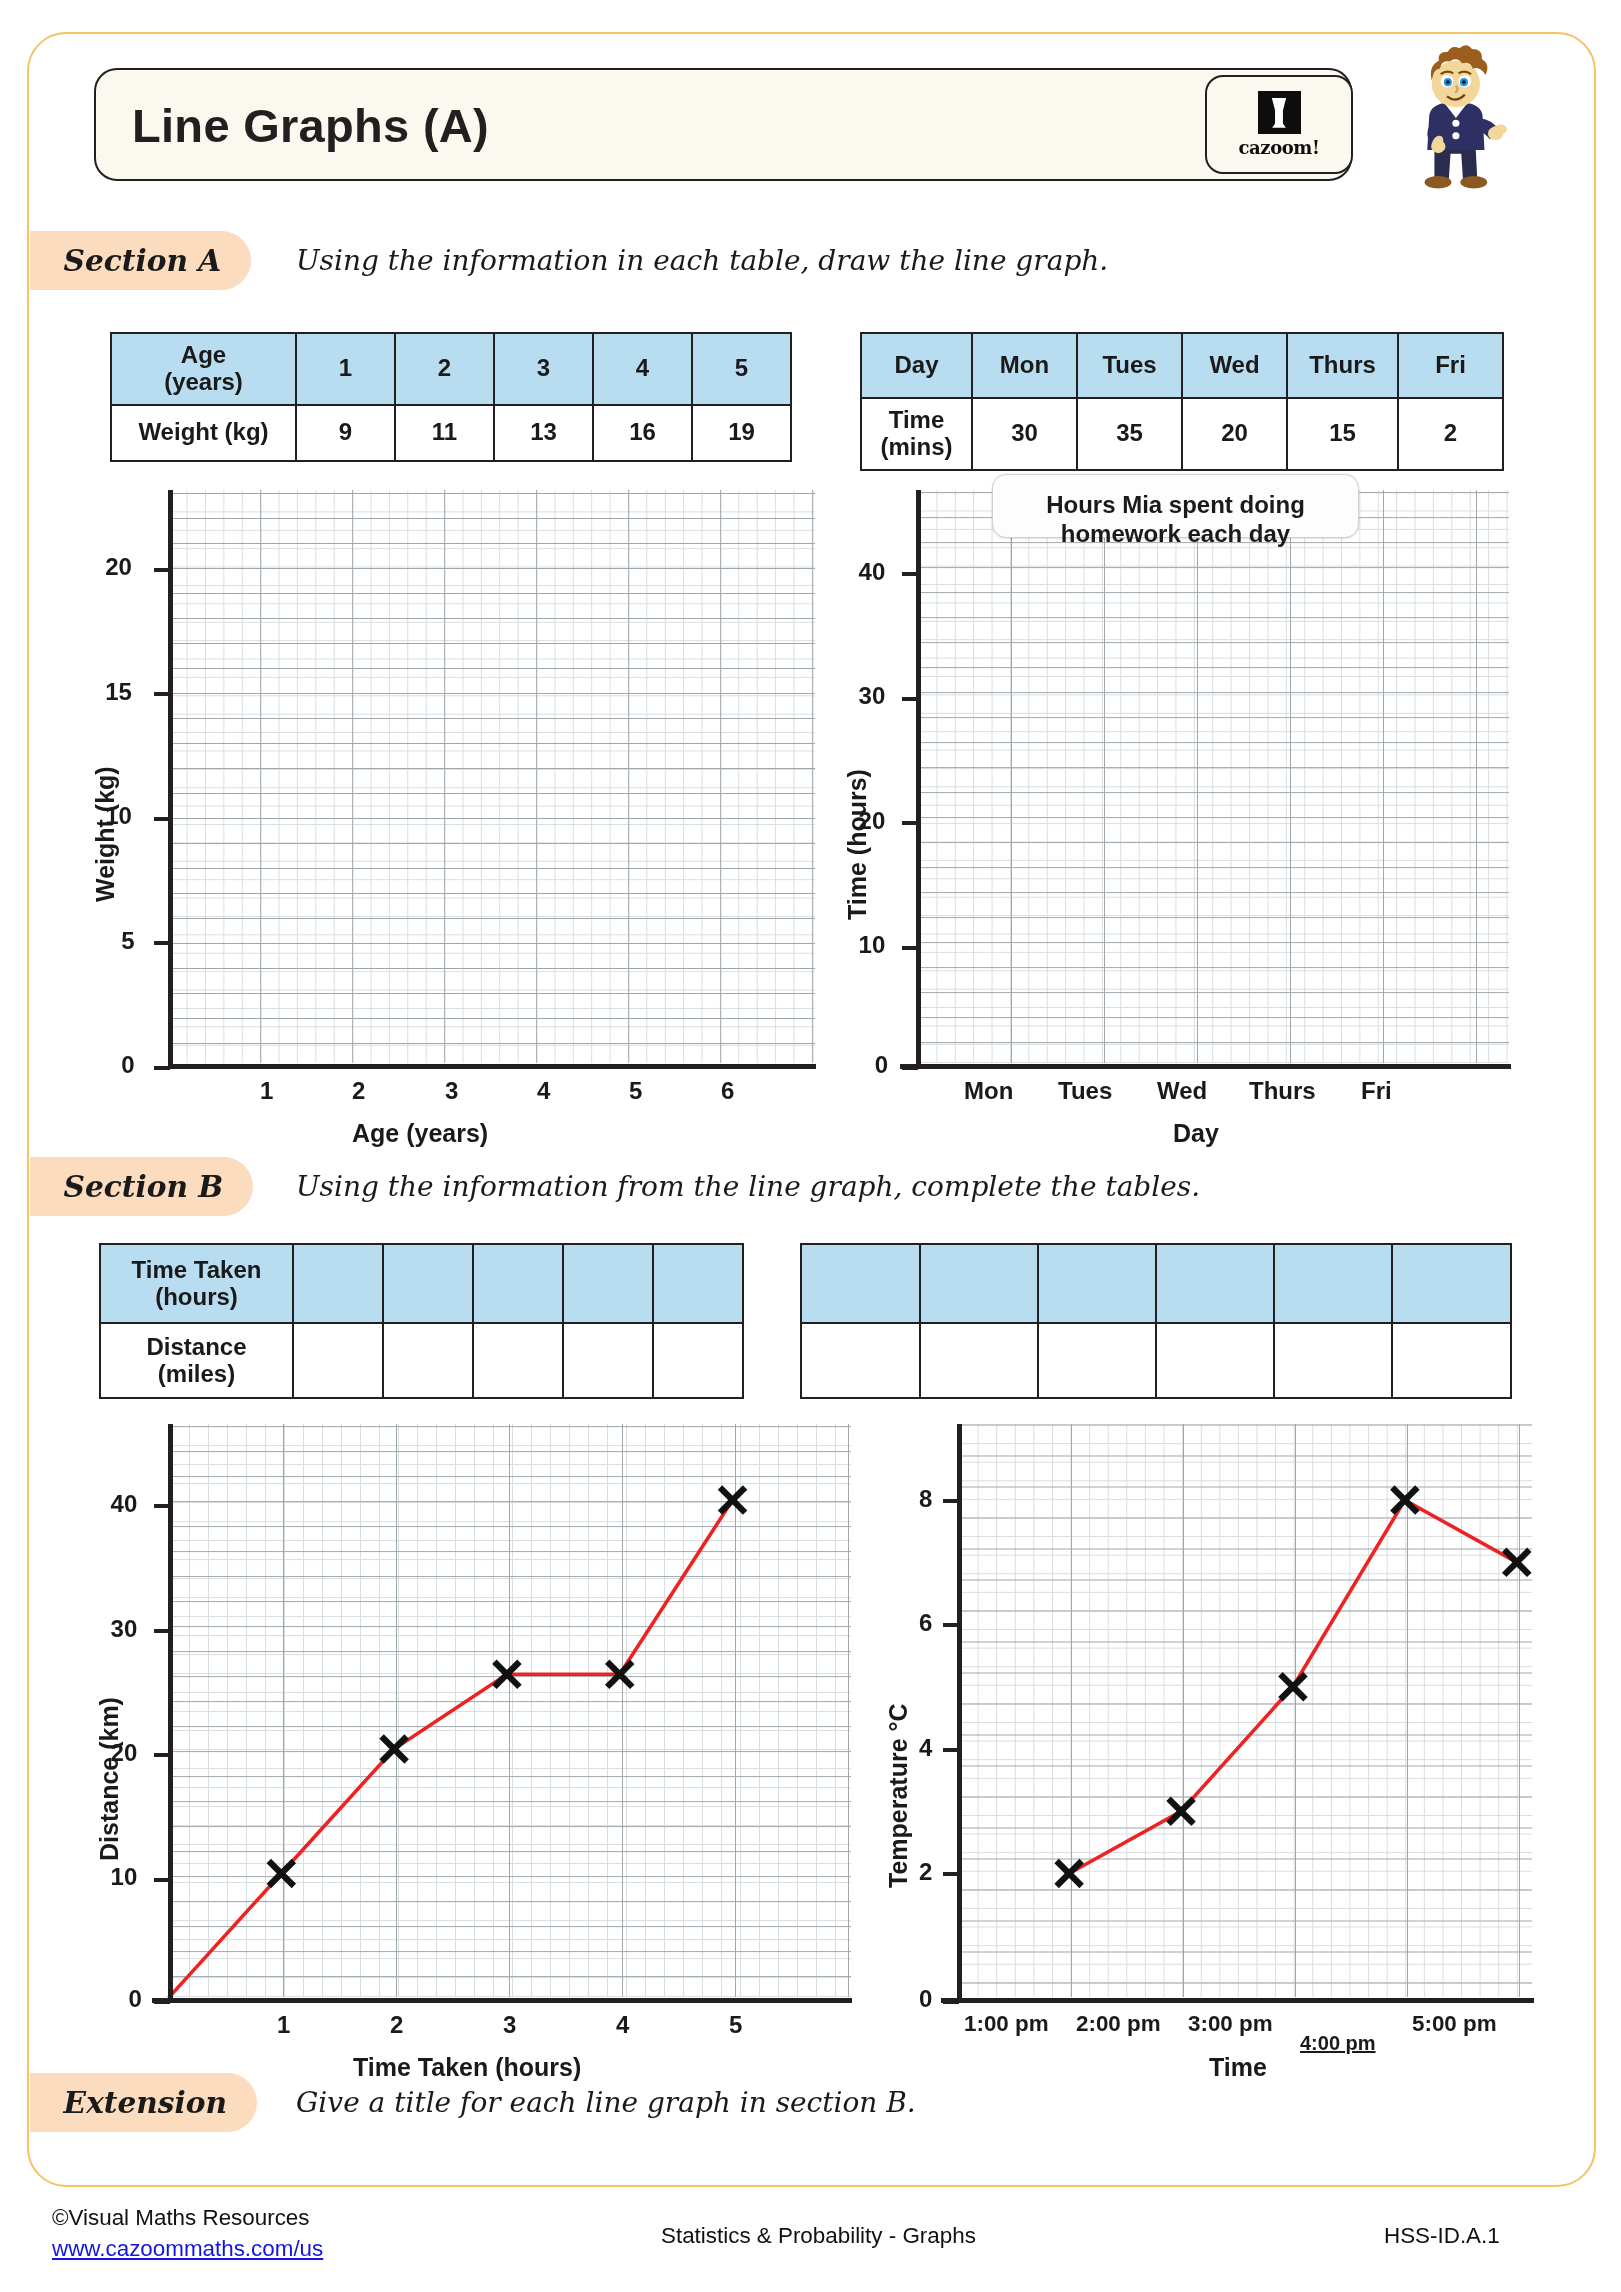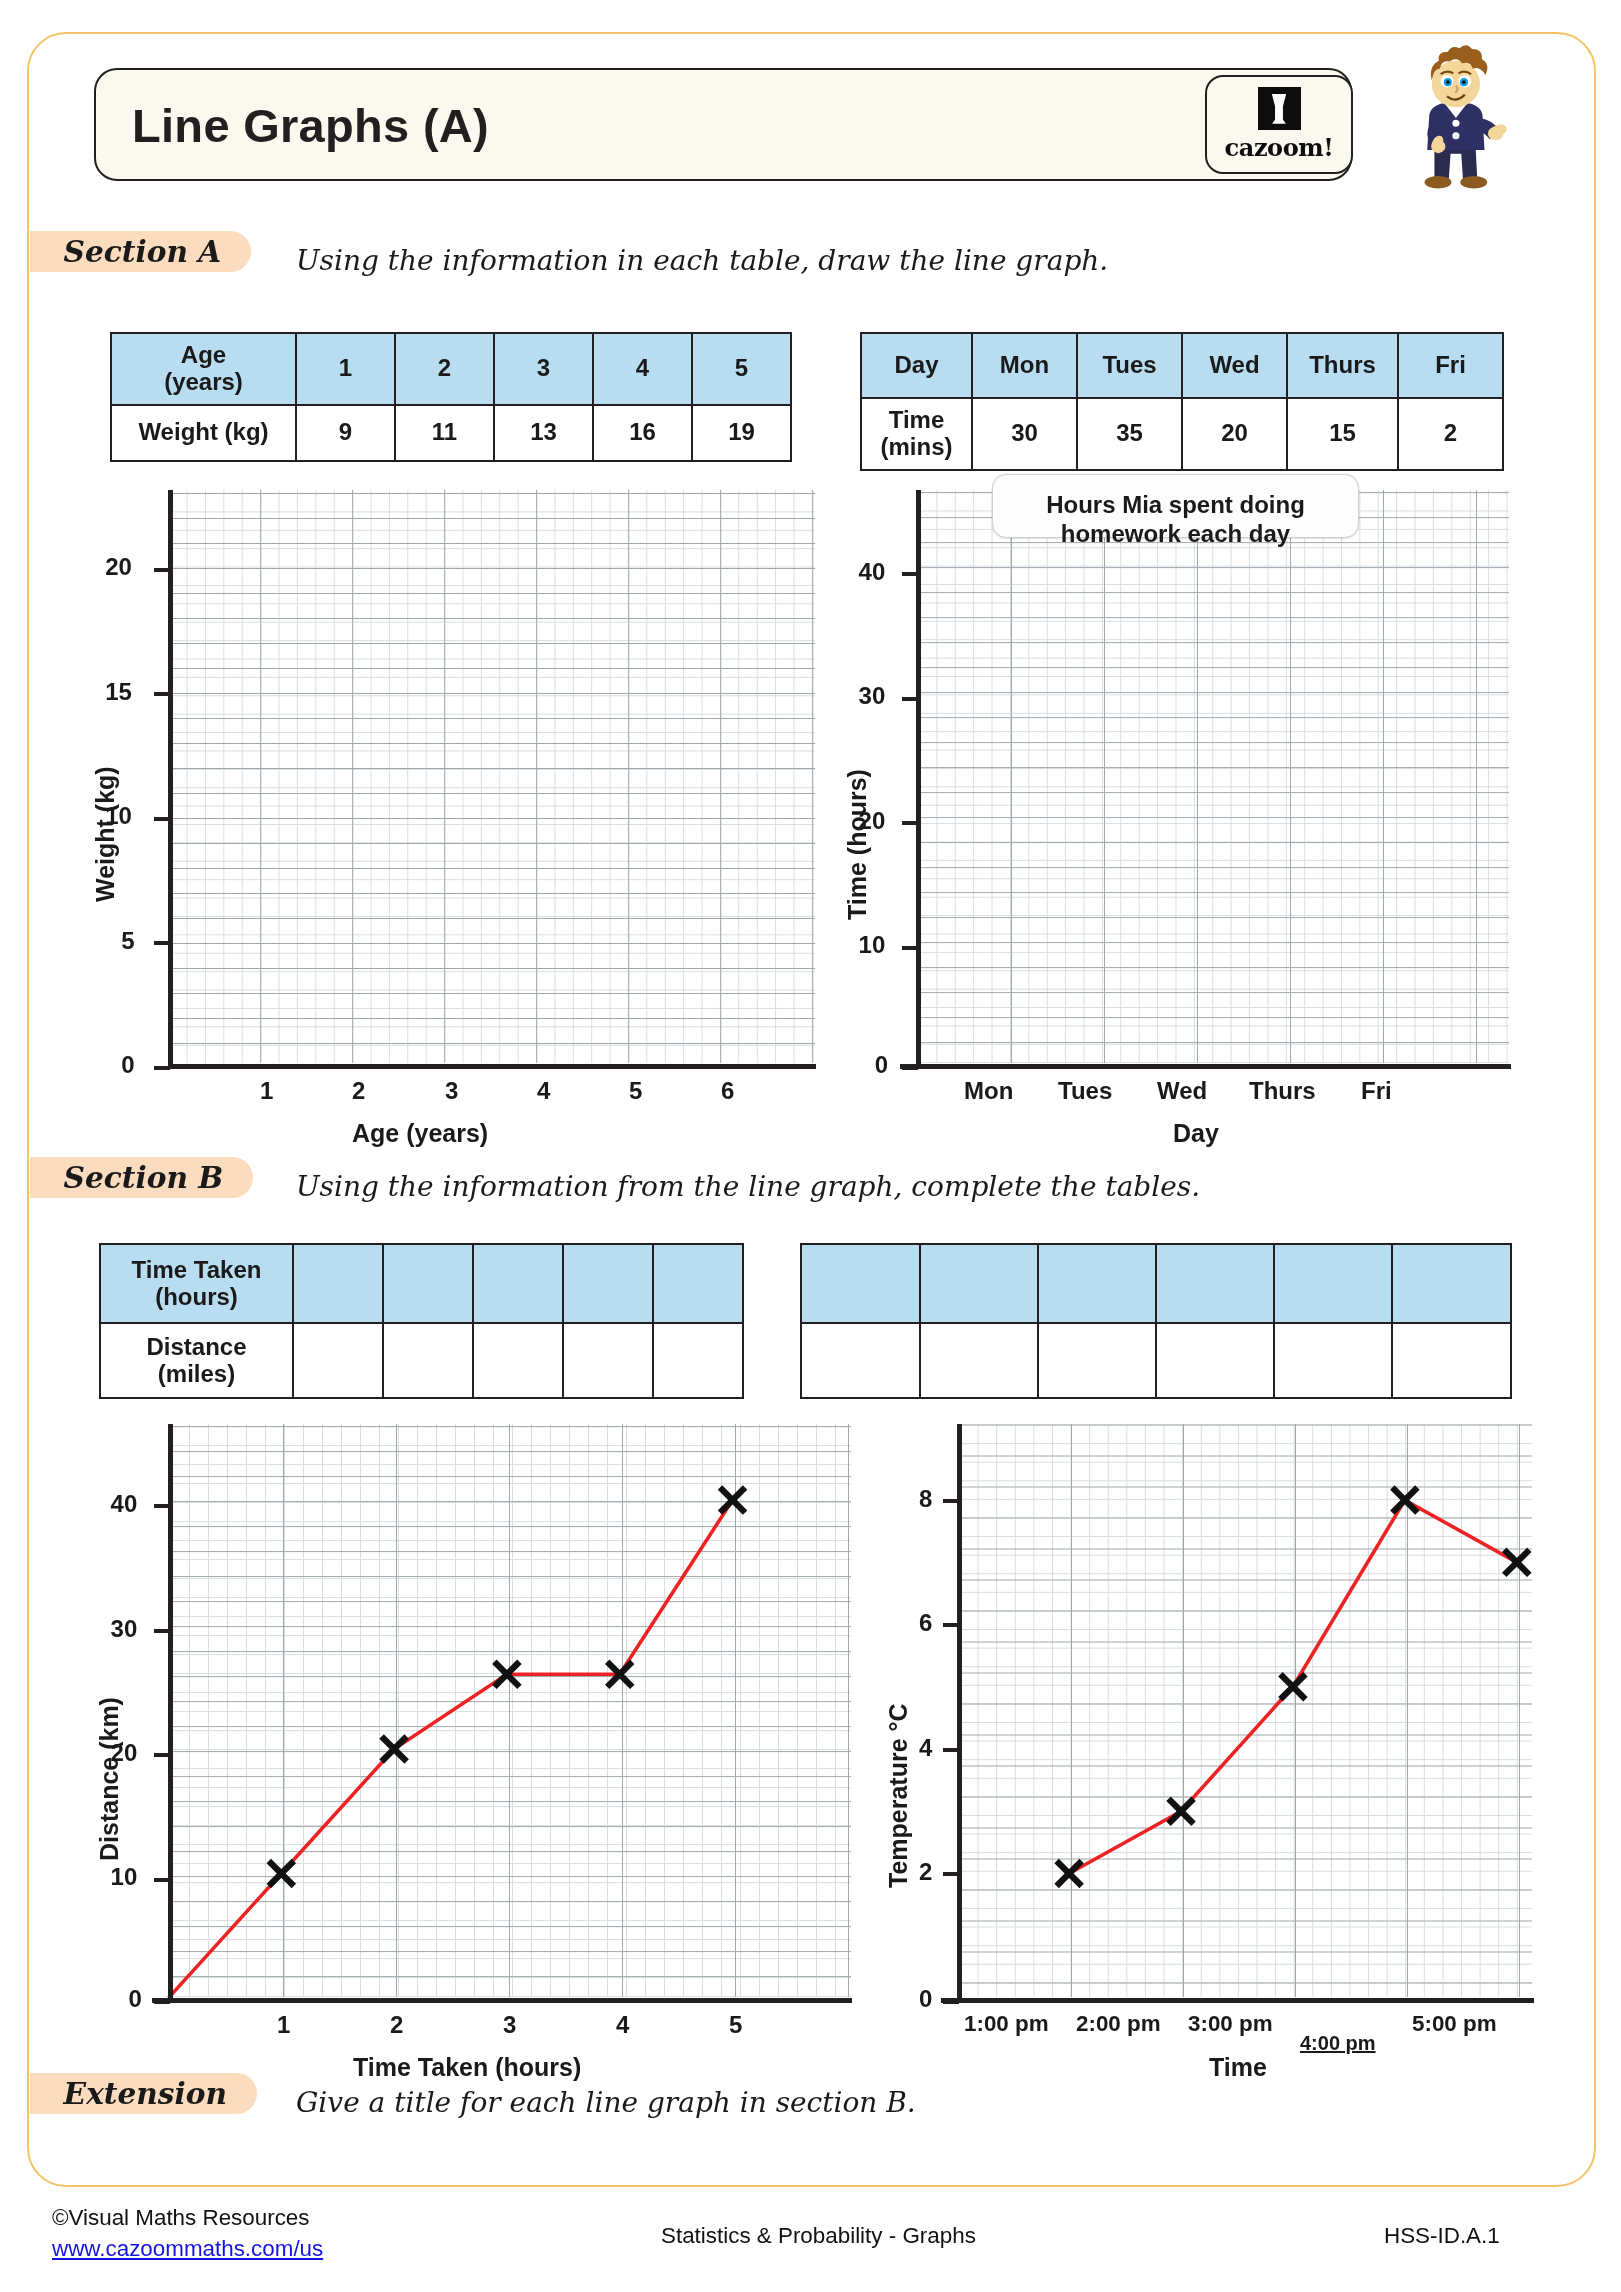--- a/index.html
+++ b/index.html
@@ -47,30 +47,30 @@
   #logo-mark{
     width:43px; height:43px; background:#0d0d0d;
     display:flex; align-items:center; justify-content:center;
   }
   #logo-mark .cup{
     width:18px;height:30px;background:#fff;
     clip-path:polygon(10% 0%,90% 0%,72% 42%,72% 86%,88% 100%,12% 100%,28% 86%,28% 42%);
   }
   #logo-word{
     font-family:"DejaVu Serif", serif;
-    font-weight:bold; font-size:24px; color:#0d0d0d;
+    font-weight:bold; font-size:18px; color:#0d0d0d;
     margin-top:2.7px; letter-spacing:-0.4px;
   }
 
   
   #mascot{ position:absolute; left:1379px; top:41px; width:152px; height:152px; }
 
   
   .section-tag{
-    position:absolute; height:41px;
+    position:absolute; height:59px;
     background:#fbdcbe;
     border-radius:0 30px 30px 0;
     display:flex; align-items:center;
     padding-left:34px; padding-right:30px;
     font-family:"DejaVu Serif", serif;
     font-weight:bold; font-style:italic;
     font-size:29.6px; color:#1a1a1a;
   }
   .section-instr{
     position:absolute;

